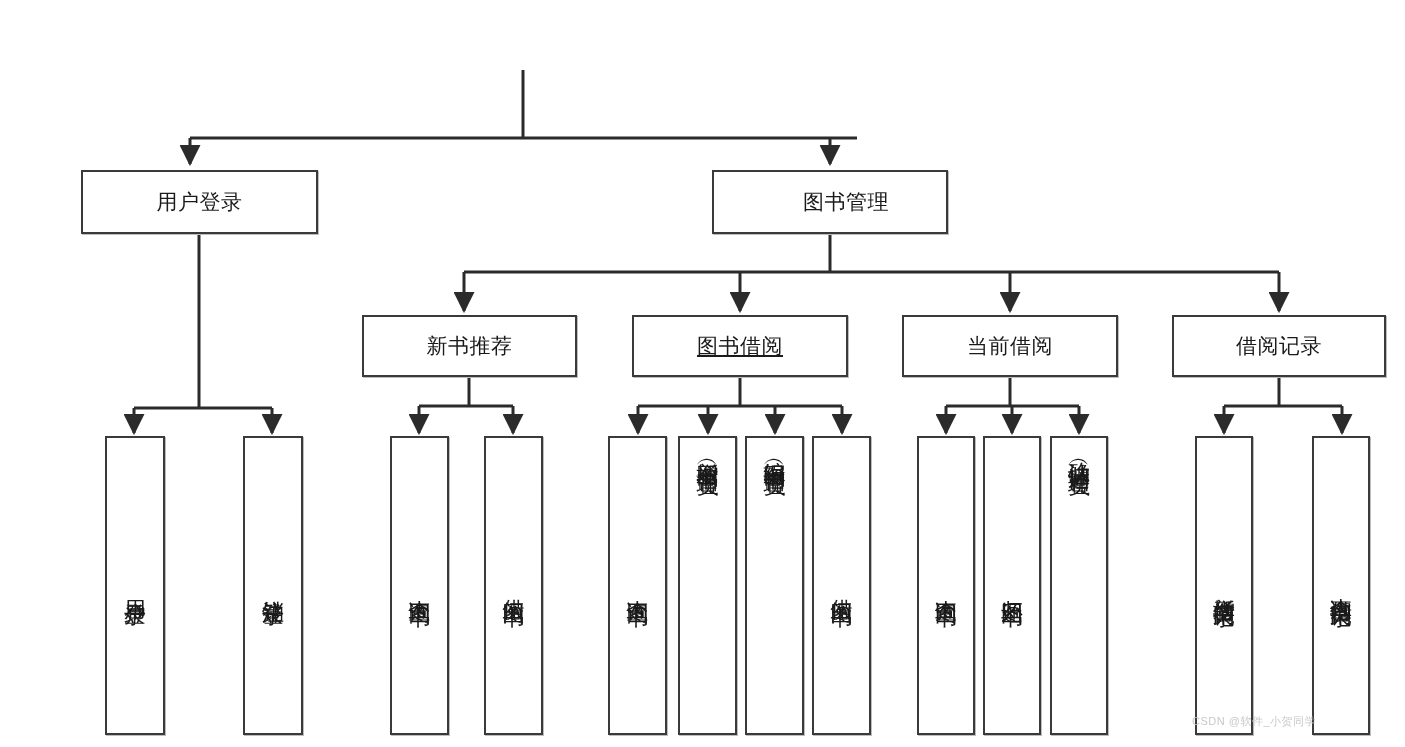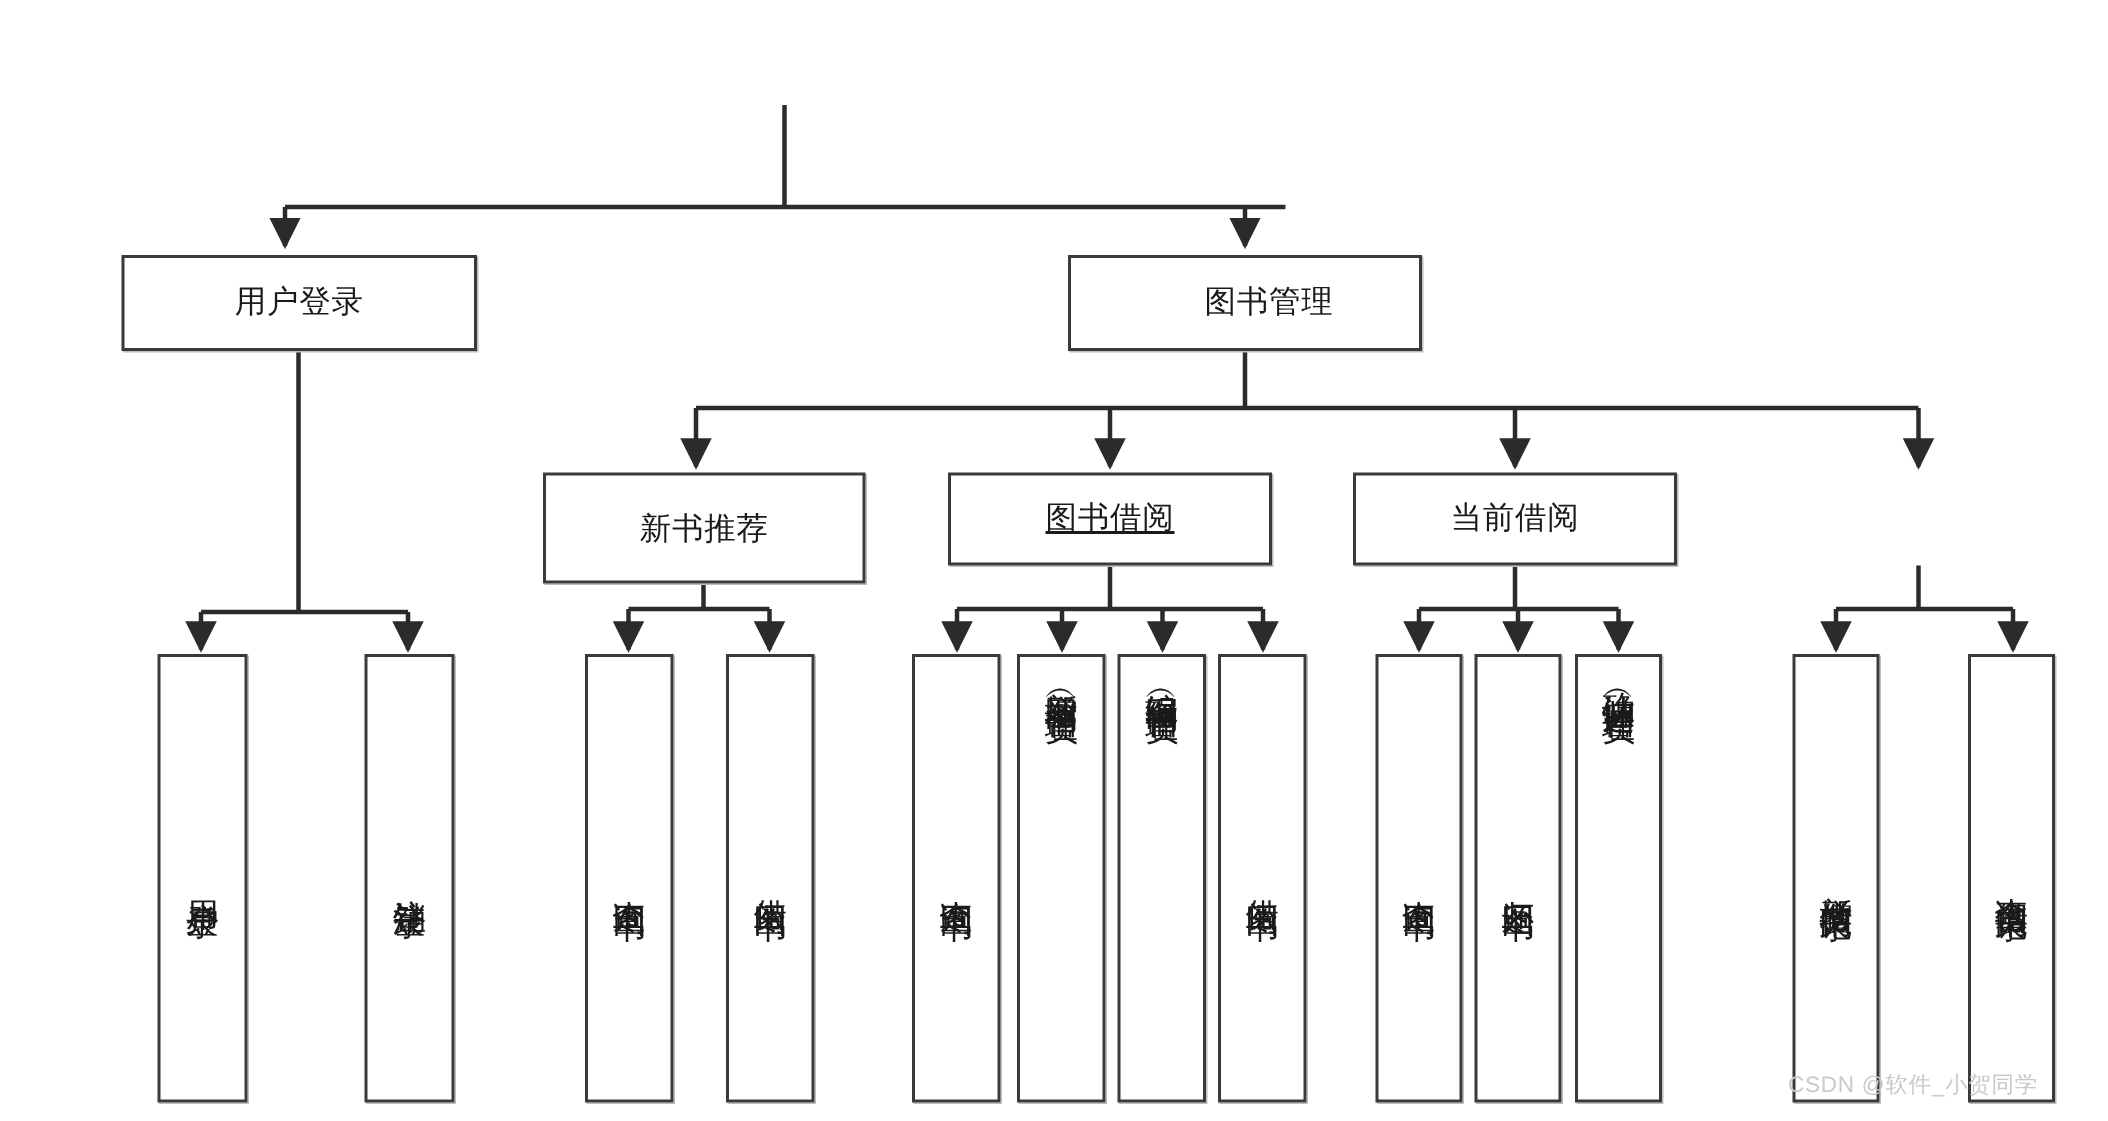--- a/index.html
+++ b/index.html
@@ -61,21 +61,21 @@
     max-height: 100%;
   }
   .node.vert.centered {
     align-items: center;
     padding-top: 0;
   }
   .watermark {
     position: absolute;
     left: 1192px;
     top: 714px;
-    font-size: 15px;
+    font-size: 11px;
     color: #c9c9c9;
     white-space: nowrap;
     letter-spacing: 0.5px;
   }
 </style>
 </head>
 <body>
 
 <div id="canvas">
 
@@ -130,29 +130,32 @@
   </svg>
 
 
   <div class="node horiz" style="left:81px; top:170px; width:237px; height:64px;">
     <span class="label">用户登录</span>
   </div>
   <div class="node horiz" style="left:712px; top:170px; width:236px; height:64px;padding-left:32px;">
     <span class="label">图书管理</span>
   </div>
 
-  <div class="node horiz" style="left:362px; top:315px; width:215px; height:74px;font-family:Liberation Serif, serif;">
+  <div class="node horiz" style="left:362px; top:315px; width:215px; height:62px;">
     <span class="label">新书推荐</span>
   </div>
   <div class="node horiz" style="left:632px; top:315px; width:216px; height:62px;text-decoration:underline;">
     <span class="label">图书借阅</span>
   </div>
   <div class="node horiz" style="left:902px; top:315px; width:216px; height:62px;">
     <span class="label">当前借阅</span>
   </div>
+  <div class="node horiz" style="left:1172px; top:315px; width:214px; height:62px;">
+    <span class="label">借阅记录</span>
+  </div>
 
   <div class="node vert centered" style="left:105px; top:436px; width:60px; height:299px;">
     <span class="label">用户登录</span>
   </div>
   <div class="node vert centered" style="left:243px; top:436px; width:60px; height:299px;">
     <span class="label">注销登录</span>
   </div>
 
   <div class="node vert centered" style="left:390px; top:436px; width:59px; height:299px;">
     <span class="label">查询图书</span>

